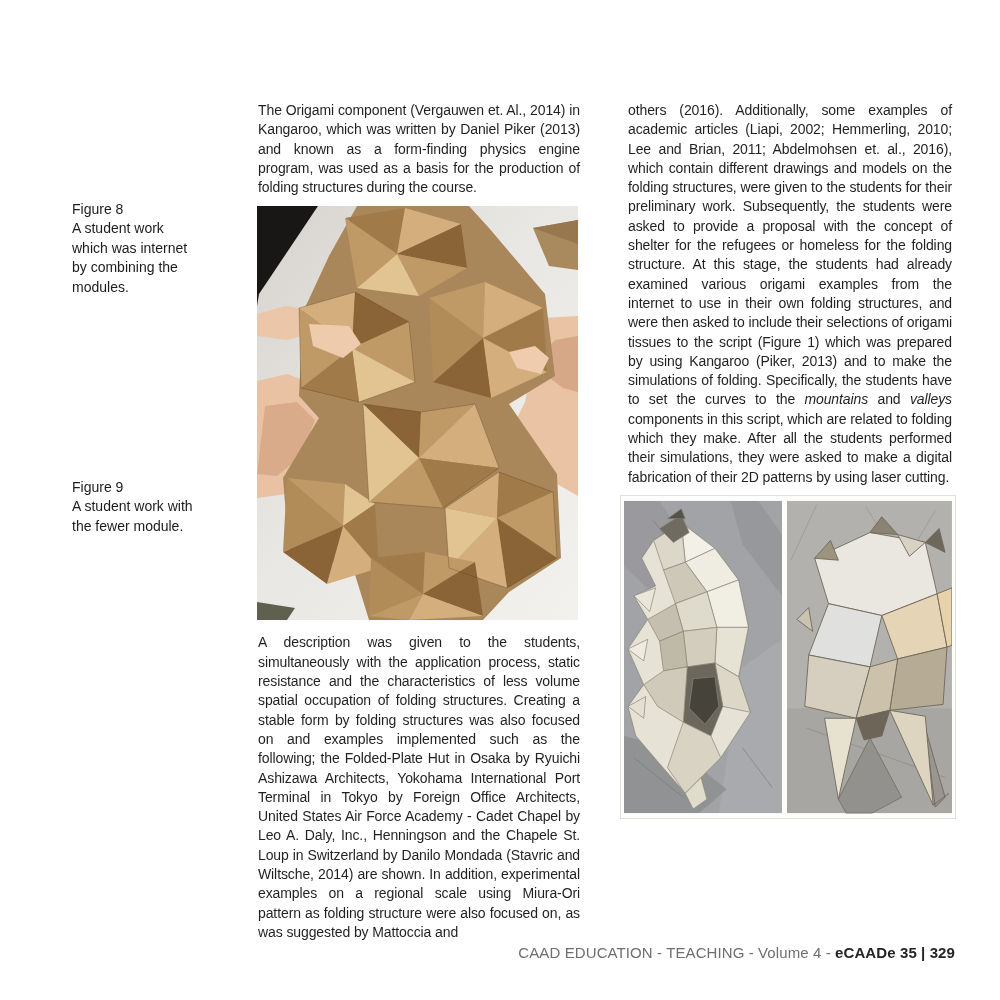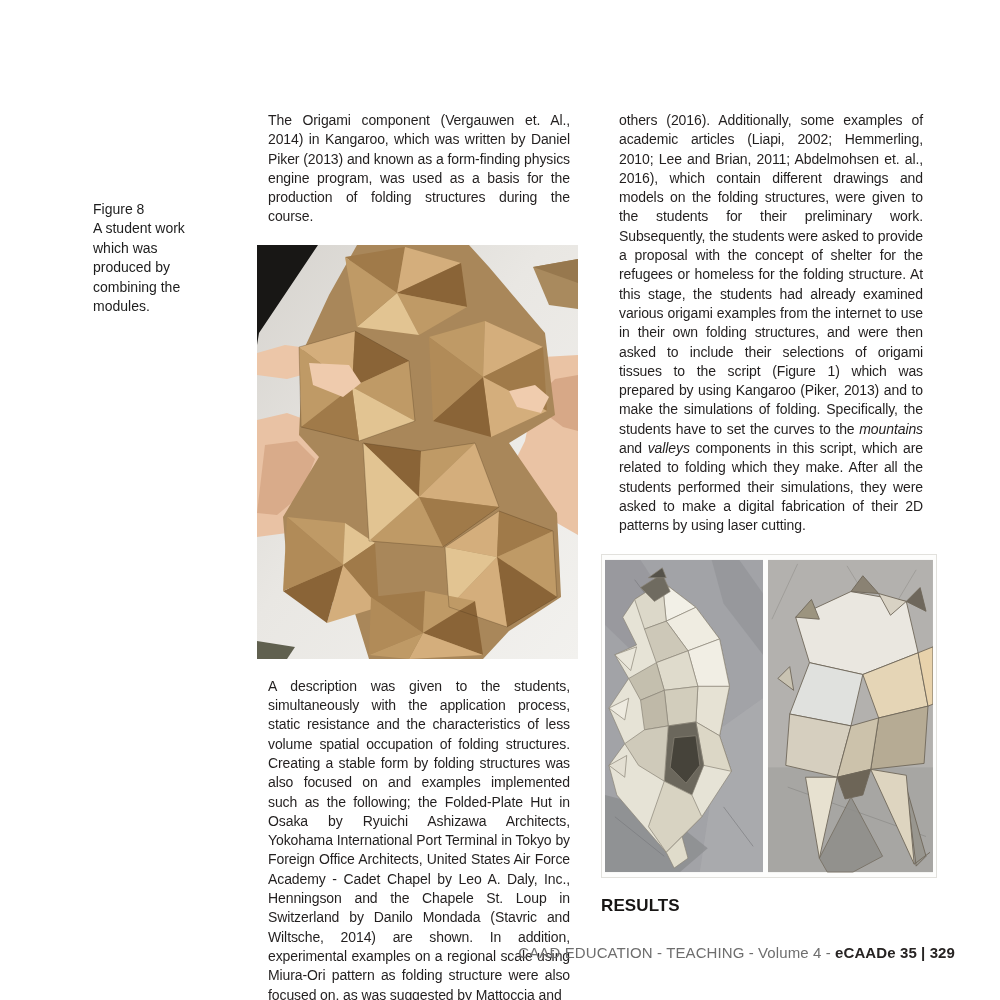--- a/index.html
+++ b/index.html
@@ -6,27 +6,27 @@
   body{background:#ffffff;}
   .page{
     position:relative;width:1000px;height:1000px;background:#ffffff;overflow:hidden;
     font-family:"Liberation Sans","DejaVu Sans",sans-serif;
     color:#221f1f;
   }
   .body-text{
     font-size:14px;line-height:19.3px;letter-spacing:-0.1px;
     text-align:justify;text-justify:inter-word;hyphens:auto;
   }
-  p{margin:18px;}
-  .caption{position:absolute;font-size:14px;line-height:19.4px;color:#1c1c1c;margin-left:21px;}
+  p{margin:8px;}
+  .caption{position:absolute;font-size:14px;line-height:19.4px;color:#1c1c1c;}
   .caption .cap-label{margin-bottom:0px;}
   .cap8{left:72px;top:200px;width:122px;}
   .cap9{left:72px;top:478px;width:142px;}
   .col-mid{position:absolute;left:250px;top:93px;width:338px;}
-  .col-right{position:absolute;left:601px;top:93px;width:340px;}
+  .col-right{position:absolute;left:620px;top:93px;width:340px;}
   figure{margin:0;padding:0;}
   .fig8-photo{margin:9px 0 13px 7px;width:321px;height:414px;line-height:0;}
   .composite{
     margin:8px 0 0 0;width:328px;display:flex;gap:5px;
     background:#fdfdfc;border:1px solid #e2e1dd;padding:3px;
   }
   .composite svg{display:block;}
   .results-heading{
     margin:18px 0 5px 0;font-size:17px;font-weight:700;color:#171514;letter-spacing:0.1px;
   }
@@ -37,21 +37,25 @@
   .footer b{color:#262322;font-weight:700;}
   svg{shape-rendering:auto;}
 </style>
 </head>
 <body>
 
 <div class="page">
 
   <div class="caption cap8">
     <div class="cap-label">Figure 8</div>
-    <div>A student work which was produced by combining the modules.</div>
+    <div>A student work which was internet by combining the modules.</div>
+  </div>
+  <div class="caption cap9">
+    <div class="cap-label">Figure 9</div>
+    <div>A student work with the fewer module.</div>
   </div>
 
   <div class="col-mid">
     <p class="body-text">The Origami component (Vergauwen et. Al., 2014) in Kangaroo, which was written by Daniel Piker (2013) and known as a form-finding physics engine program, was used as a basis for the production of folding structures during the course.</p>
 
     <figure class="fig8-photo">
       <svg width="321" height="414" viewBox="0 0 321 414">
         <defs>
           <linearGradient id="gA" x1="0" y1="0" x2="1" y2="1">
             <stop offset="0" stop-color="#d6d3ce"></stop>
@@ -211,20 +215,19 @@
           <polygon points="70,220 104,212 96,238 78,242" fill="#6d6557"></polygon>
           <polygon points="52,302 84,240 116,300 86,316 60,316" fill="#8f8e8a" opacity="0.85"></polygon>
           <polygon points="140,230 160,300 150,310" fill="#98968f"></polygon>
           <polygon points="38,220 70,220 52,302" fill="#e7e1d0"></polygon>
           <polygon points="104,212 140,218 148,308" fill="#ded5c0"></polygon>
           <path d="M148,308 L164,296" fill="none"></path>
         </g>
       </svg>
     </figure>
 
-    <h2 class="results-heading">RESULTS</h2>
   </div>
 
   <div class="footer">
     <span>CAAD EDUCATION - TEACHING - Volume 4 - </span><b>eCAADe 35 | 329</b>
   </div>
 
 </div>
 
 </body></html>

